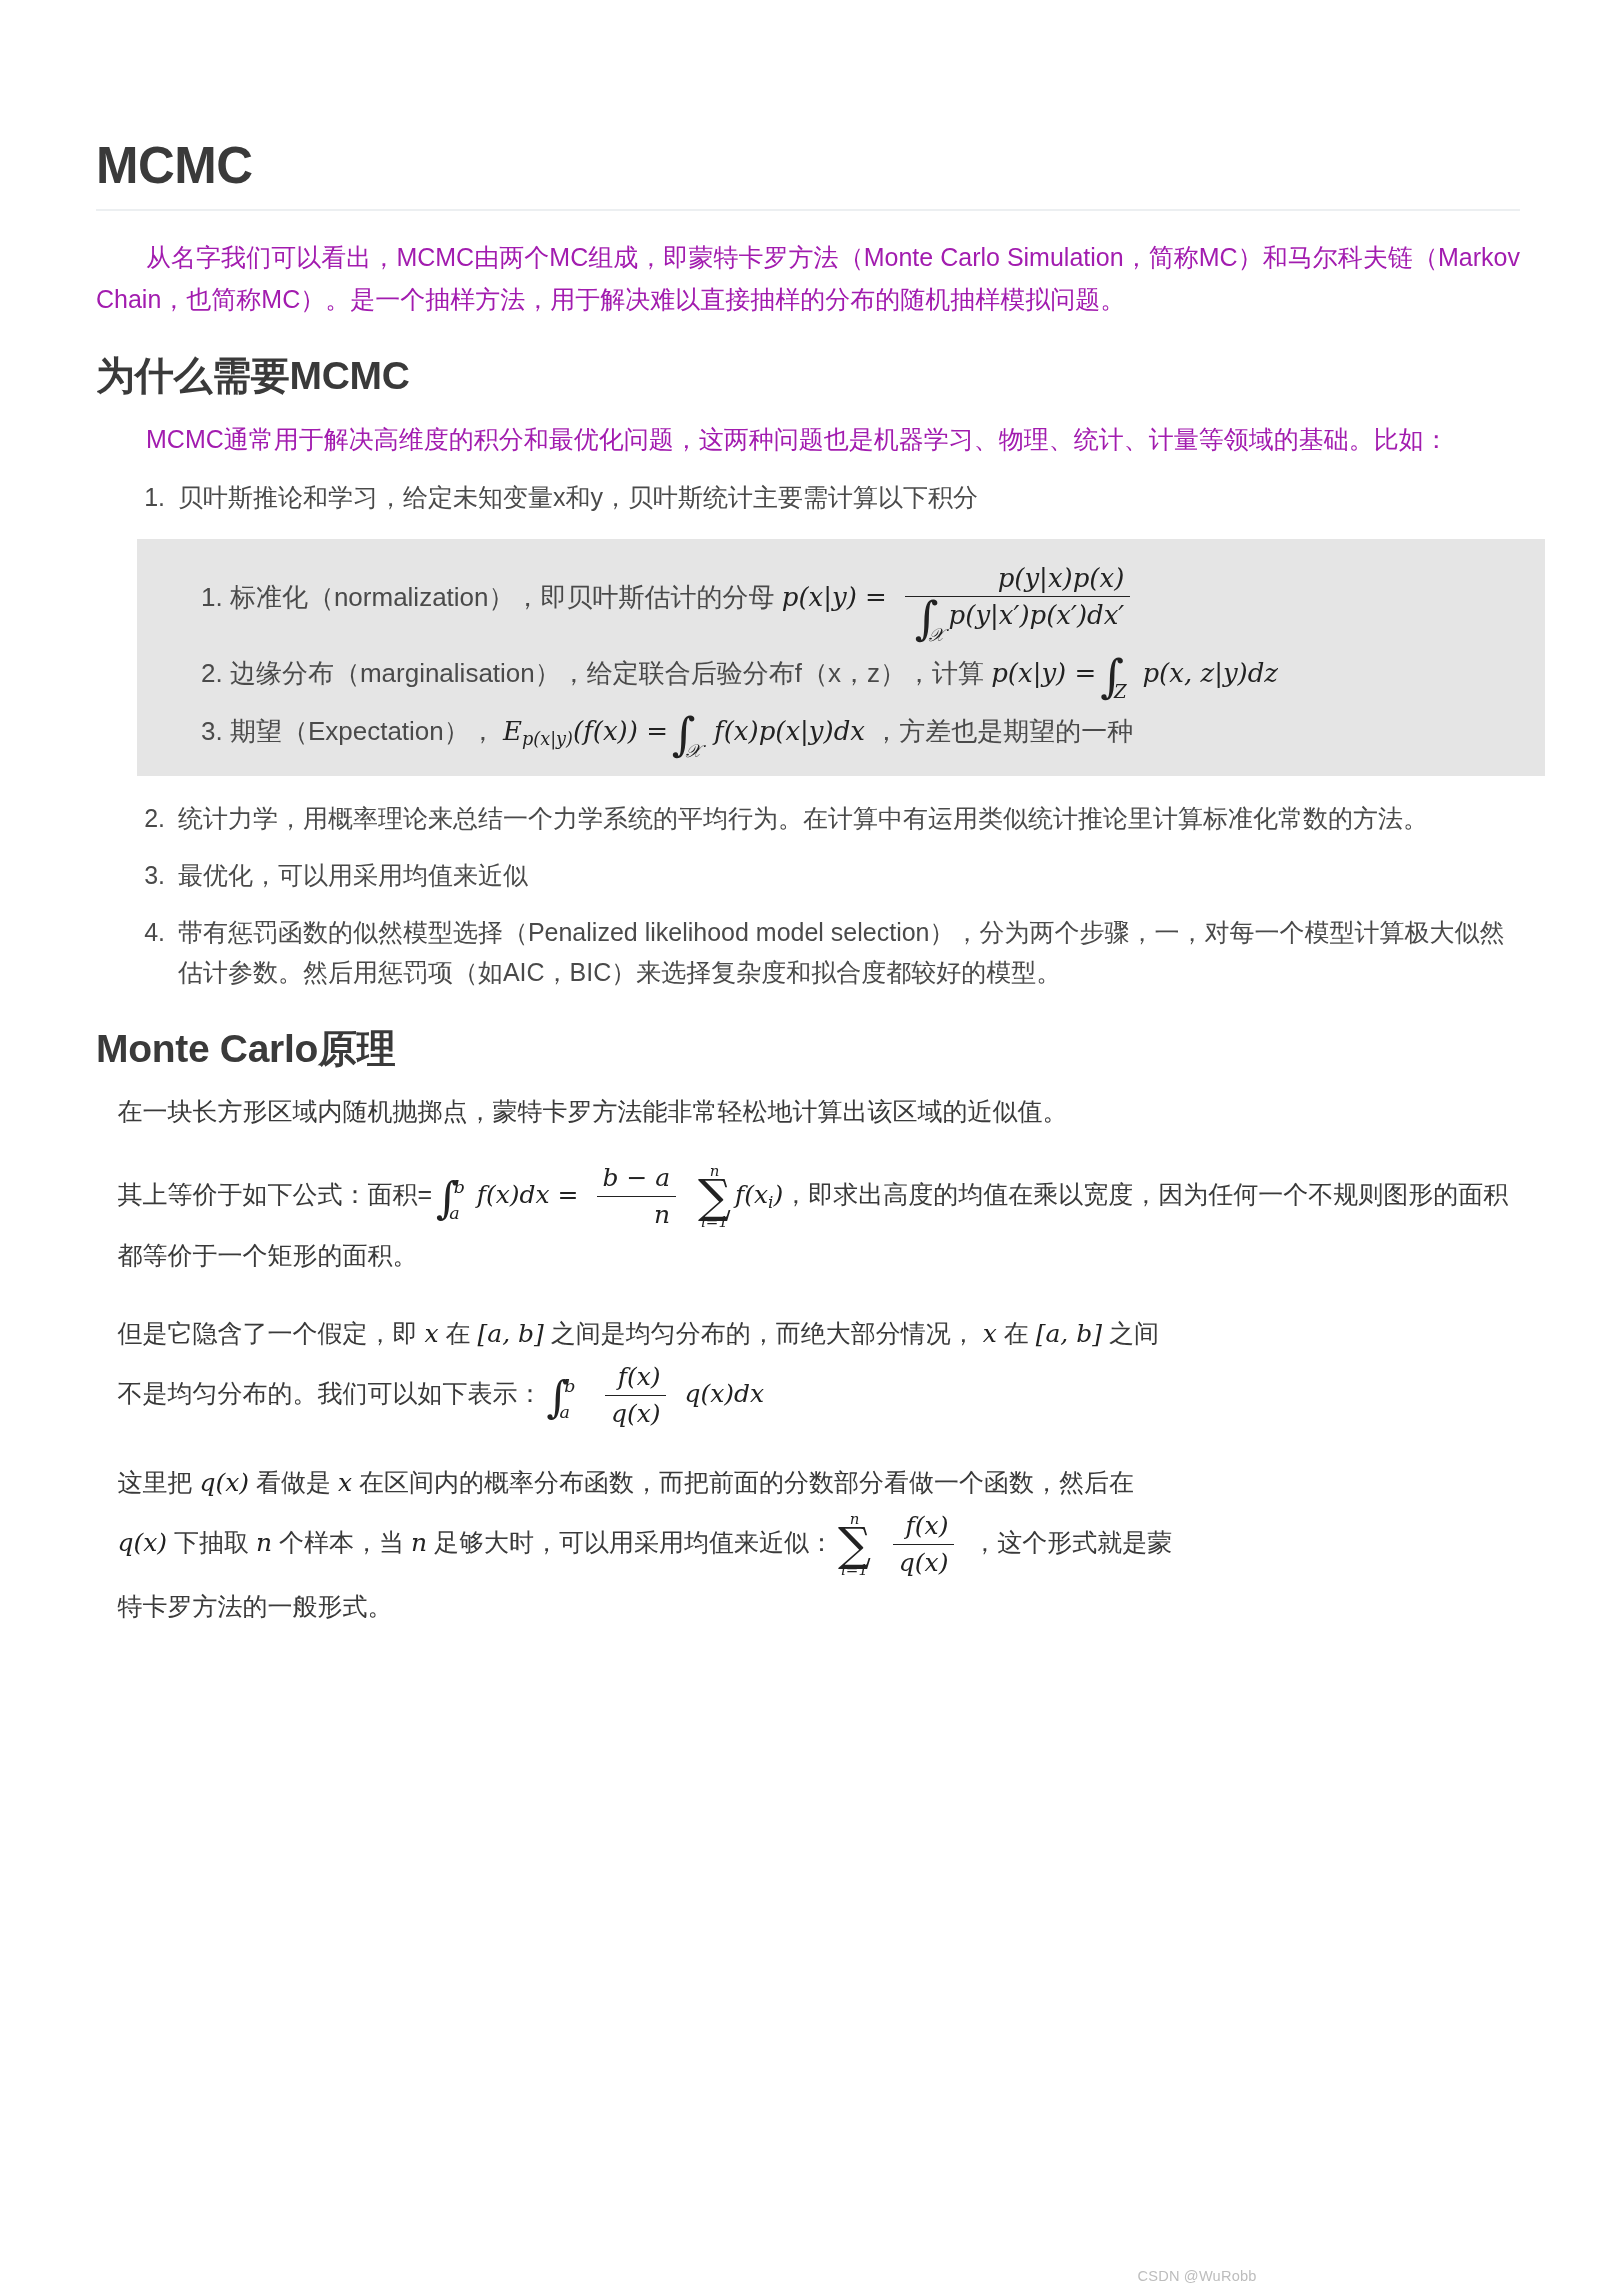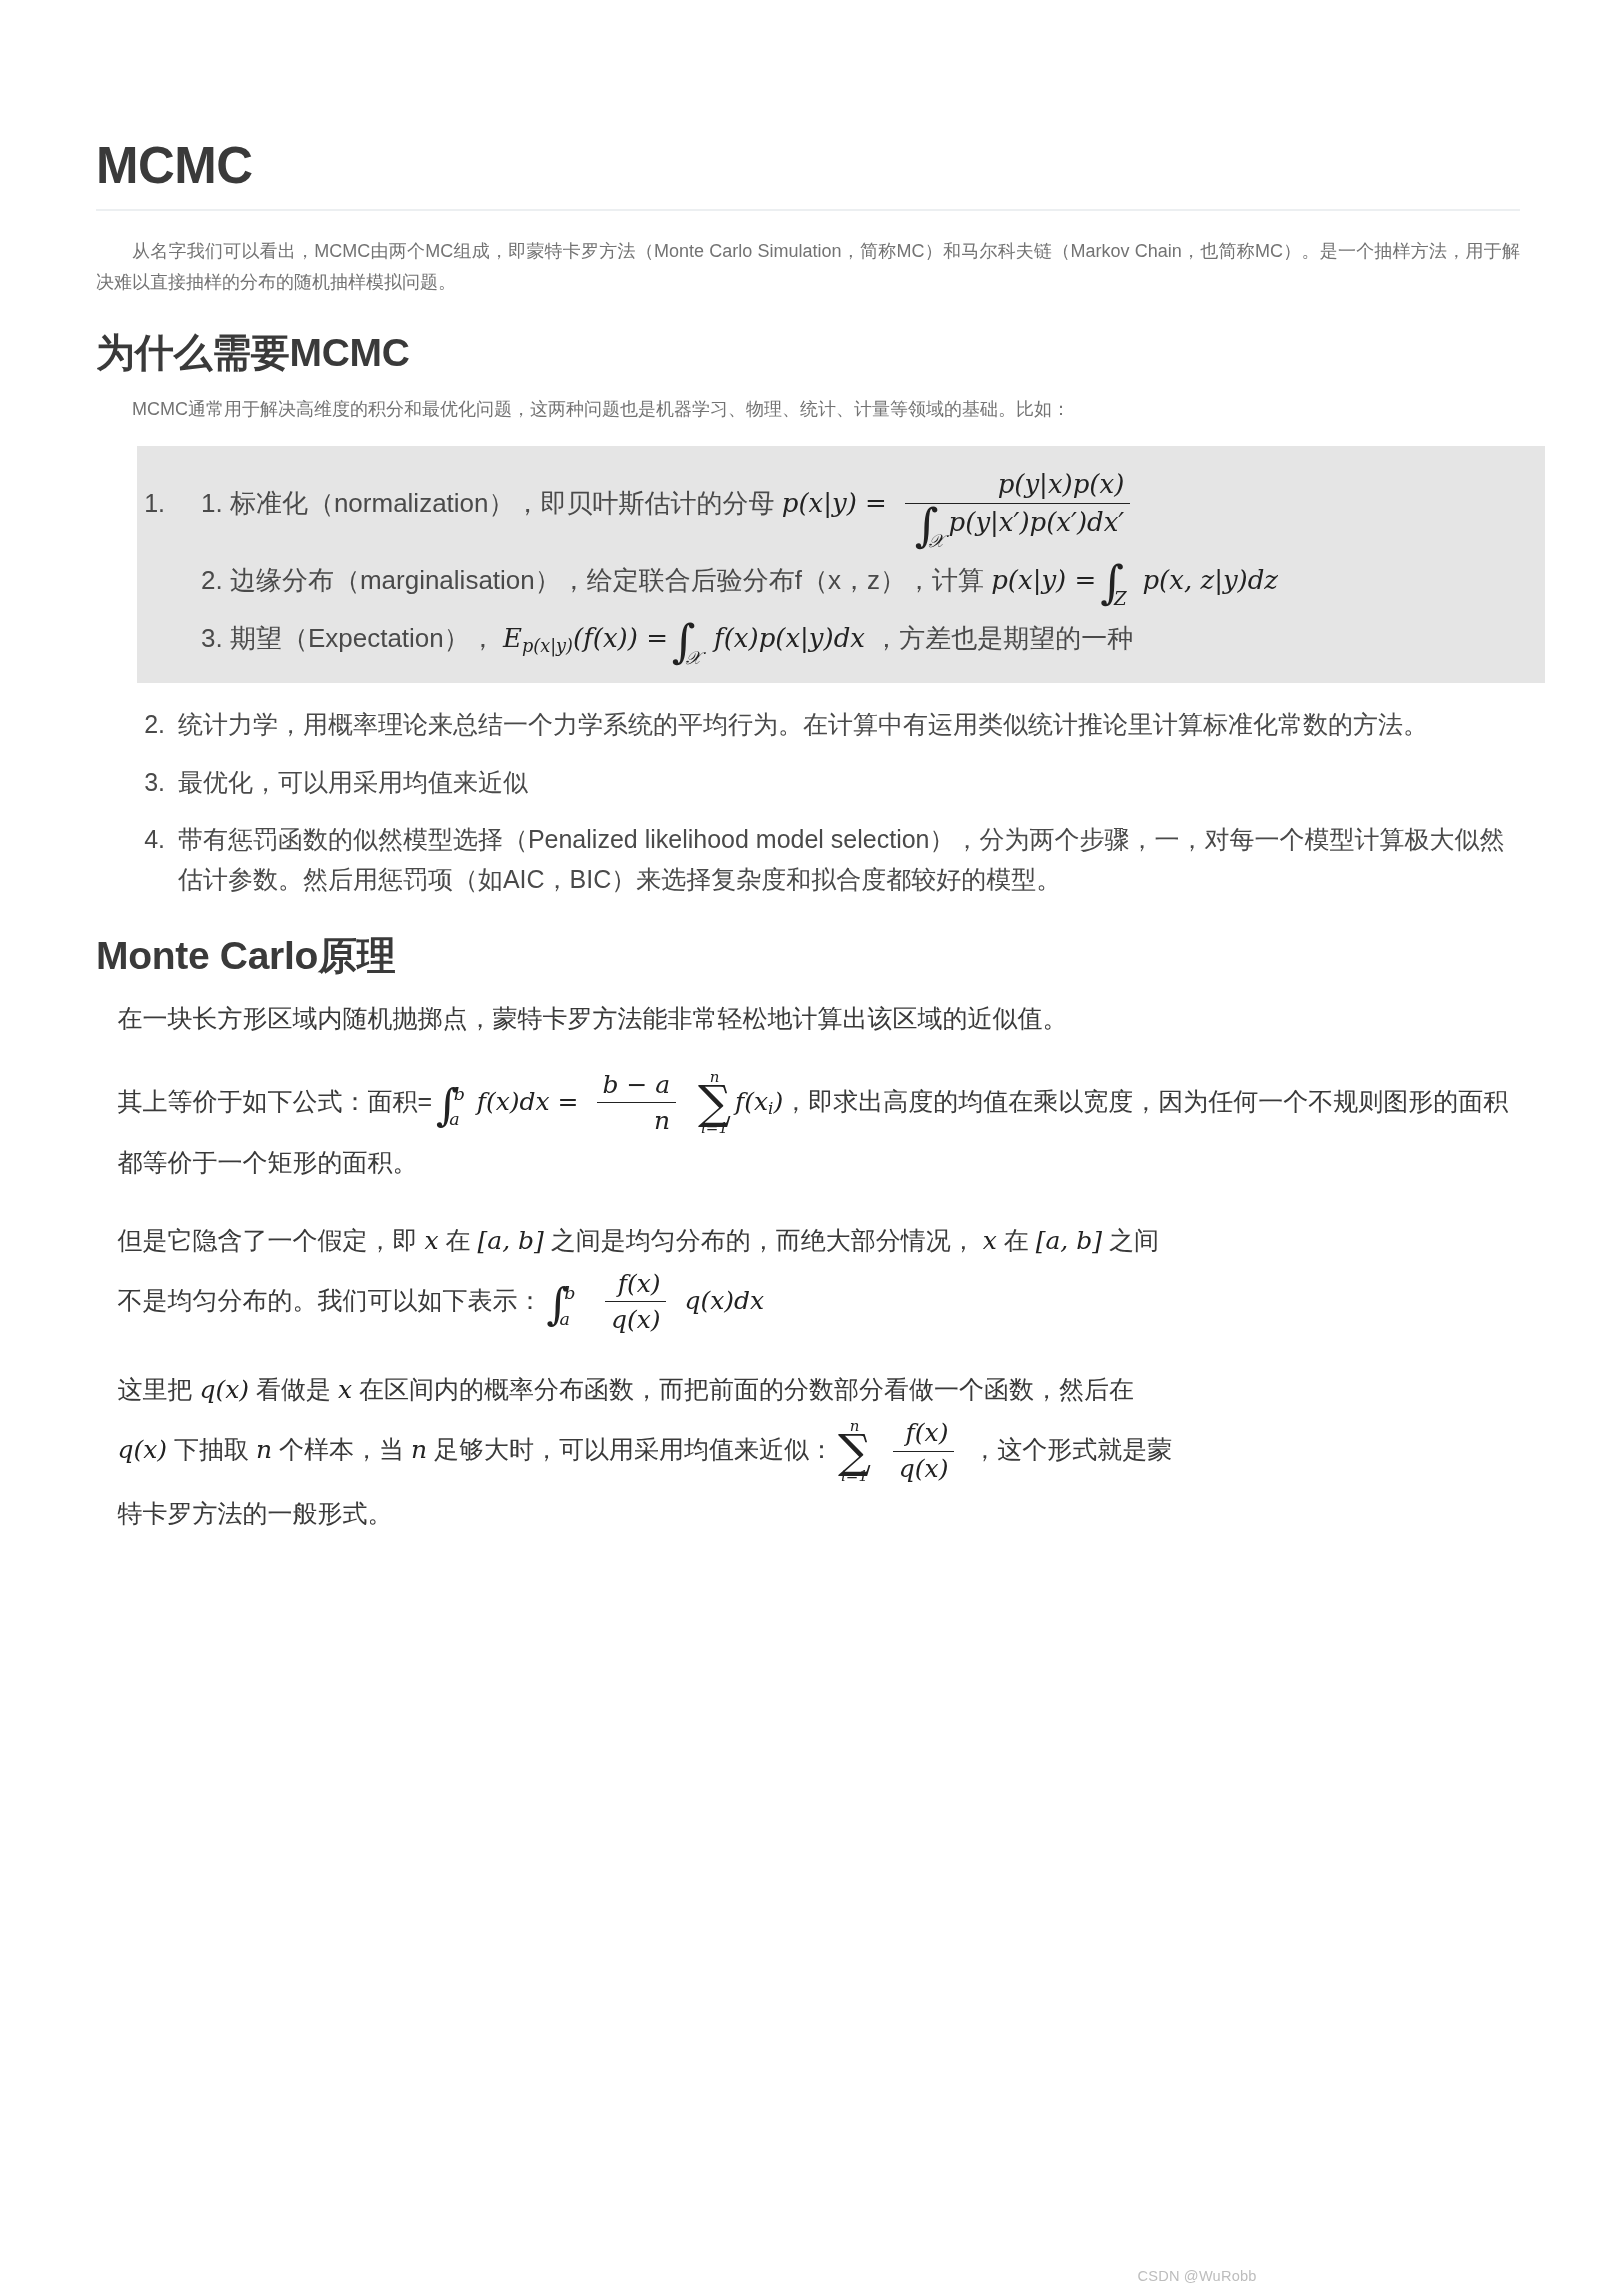--- a/index.html
+++ b/index.html
@@ -47,23 +47,23 @@
     font-size:39px;
     font-weight:bold;
     color:#3a3a3a;
     margin:33px 0 17.6px 0;
     line-height:1.2;
     letter-spacing:-0.3px;
   }
 
   
   p.body{
-    font-size:18px;
+    font-size:25px;
     line-height:1.68;
-    color:#737373;
+    color:#a21caf;
     margin:0 0 13.7px 0;
     text-align:justify;
   }
   p.indent{ text-indent:2em; }
 
   
   ol.outer{
     margin:17.6px 0 0 0;
     padding-left:76px;
     font-size:25px;
@@ -208,20 +208,21 @@
 
     <p class="body indent">从名字我们可以看出，MCMC由两个MC组成，即蒙特卡罗方法（Monte Carlo Simulation，简称MC）和马尔科夫链（Markov Chain，也简称MC）。是一个抽样方法，用于解决难以直接抽样的分布的随机抽样模拟问题。</p>
 
     <h2 class="sec-title">为什么需要MCMC</h2>
 
     <p class="body indent">MCMC通常用于解决高维度的积分和最优化问题，这两种问题也是机器学习、物理、统计、计量等领域的基础。比如：</p>
 
     <ol class="outer">
 
       <li>
+        <span>贝叶斯推论和学习，给定未知变量x和y，贝叶斯统计主要需计算以下积分</span>
 
         <div class="mathbox">
           <ol class="inner">
 
             <li>
               <span>标准化（normalization），即贝叶斯估计的分母</span>
               <span class="m">
                 <span>p(x|y) =</span><span class="frac"><span class="num">p(y|x)p(x)</span><span class="den"><span class="intg">∫<span class="lim-lo">𝒳</span></span>&nbsp;p(y|x′)p(x′)dx′</span></span>
               </span>
             </li>

